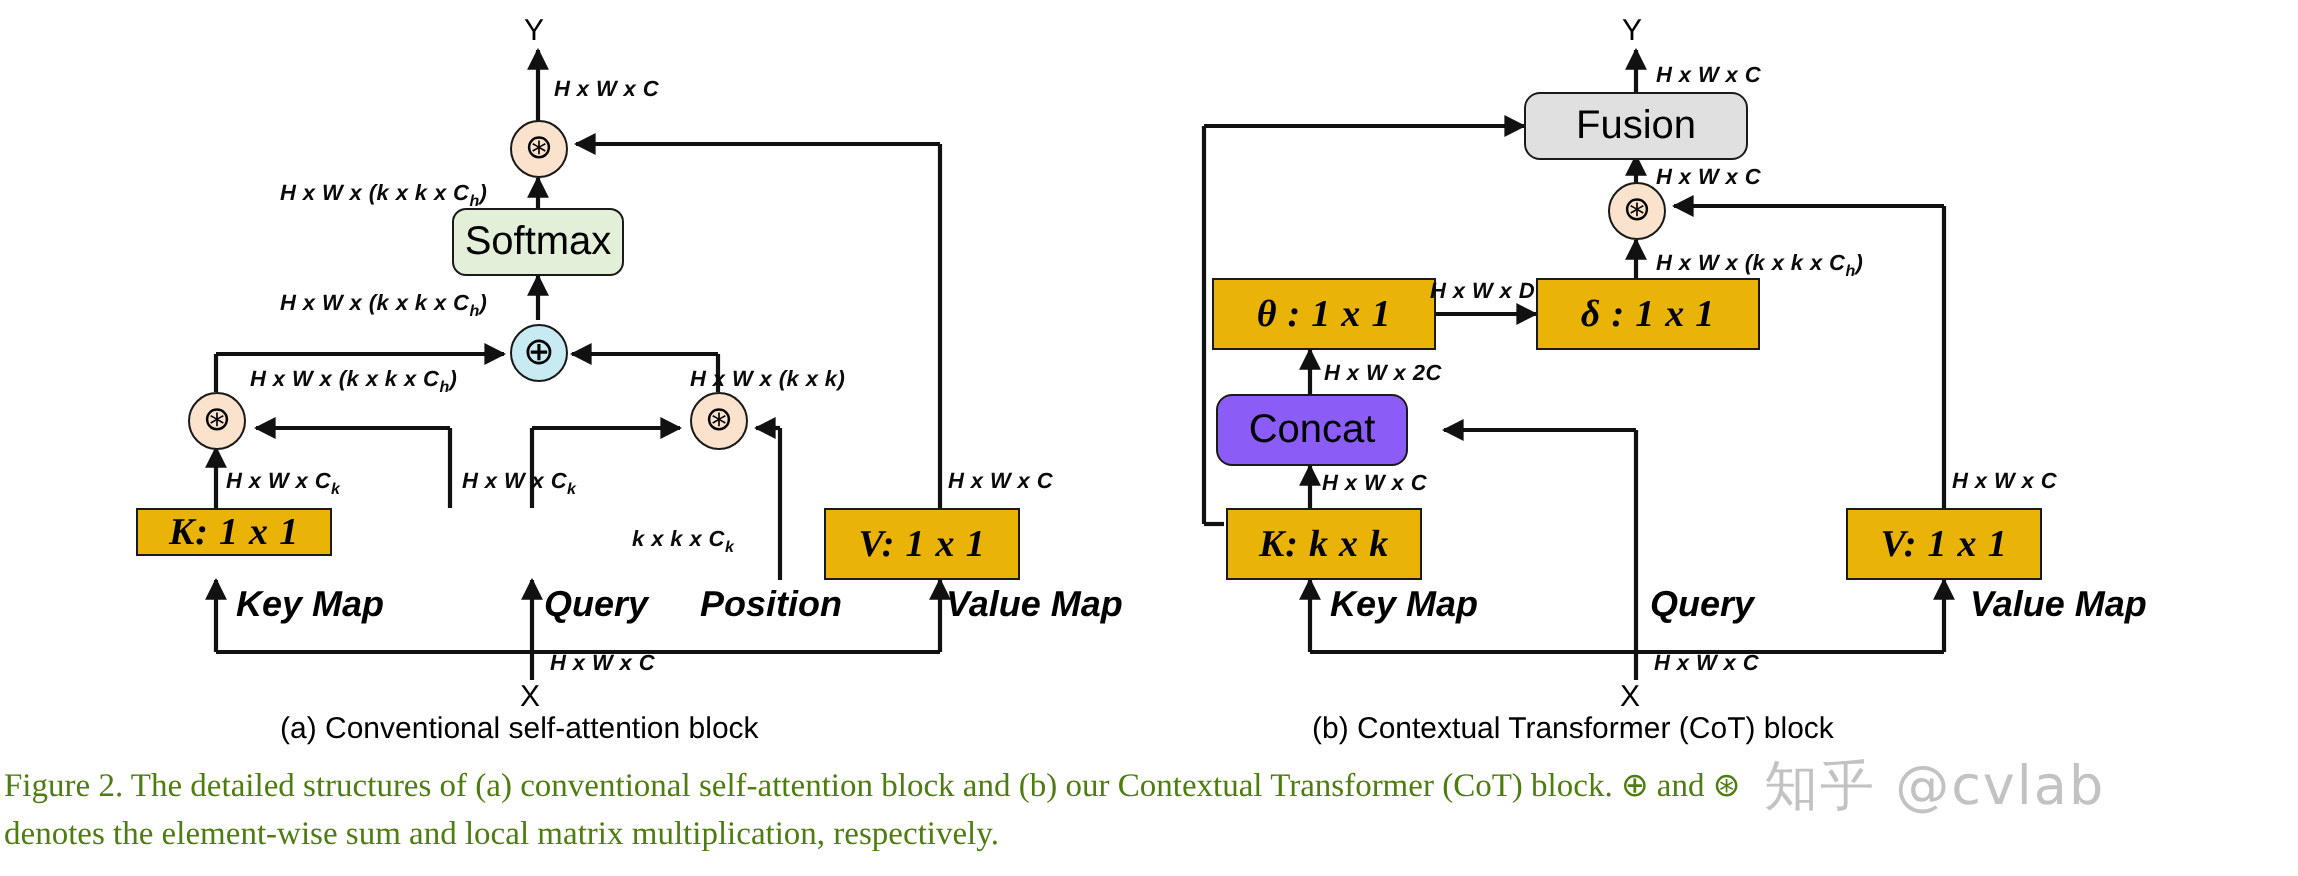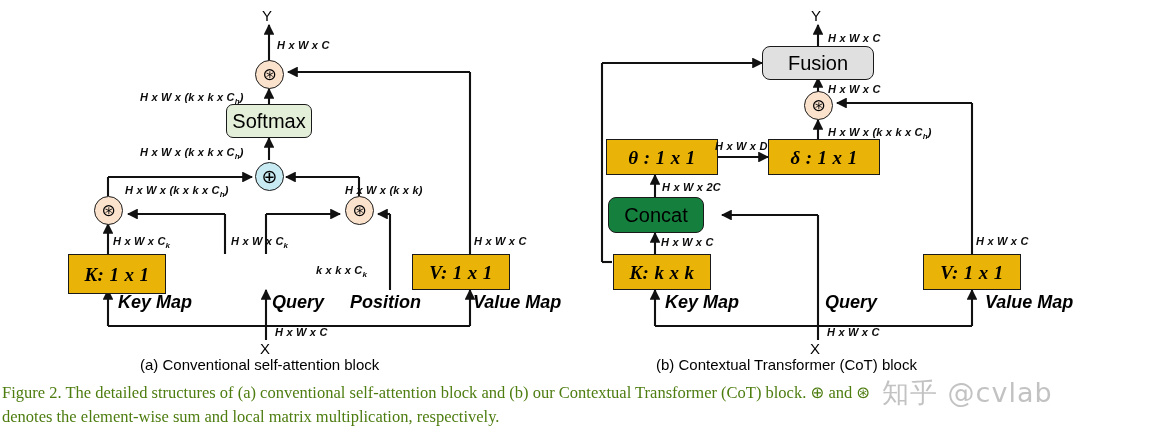--- a/index.html
+++ b/index.html
@@ -12,21 +12,21 @@
 
   
   .node{
     position:absolute;box-sizing:border-box;
     display:flex;align-items:center;justify-content:center;
     border:1.6px solid #1a1a1a;
     white-space:nowrap;line-height:1;
   }
   .node.blue{background:#eab308;}
   .node.green{background:#e3efd9;border-radius:7px;}
-  .node.peach{background:#15803d;border-radius:8px;}
+  .node.peach{background:#8b5cf6;border-radius:8px;}
   .node.gray{background:#e0e0e0;border-radius:8px;}
 
   .mathlabel{
     font-family:"Liberation Serif", serif;
     font-style:italic;font-weight:bold;font-size:19px;letter-spacing:.4px;
   }
   .plainlabel{
     font-family:"Liberation Sans", sans-serif;
     font-size:20px;font-weight:400;
   }
@@ -138,21 +138,21 @@
       <path d="M 818 93 L 818 78"></path>
 
       <path d="M 612 262 L 602 262" marker-end="none"></path>
       <path d="M 602 262 L 602 63" marker-end="none"></path>
       <path d="M 602 63 L 762 63"></path>
 
       <path d="M 818 46 L 818 25"></path>
     </g>
   </svg>
 
-  <div class="node blue" style="left:68px;top:254px;width:98px;height:40px;">
+  <div class="node blue" style="left:68px;top:254px;width:98px;height:24px;">
     <span class="mathlabel">K: 1 x 1</span>
   </div>
   <div class="node blue" style="left:412px;top:254px;width:98px;height:36px;">
     <span class="mathlabel">V: 1 x 1</span>
   </div>
   <div class="node green" style="left:226px;top:104px;width:86px;height:34px;">
     <span class="plainlabel">Softmax</span>
   </div>
 
   <div class="node" style="left:94px;top:196px;width:29px;height:29px;border-radius:50%;background:#fbe2cd;">

